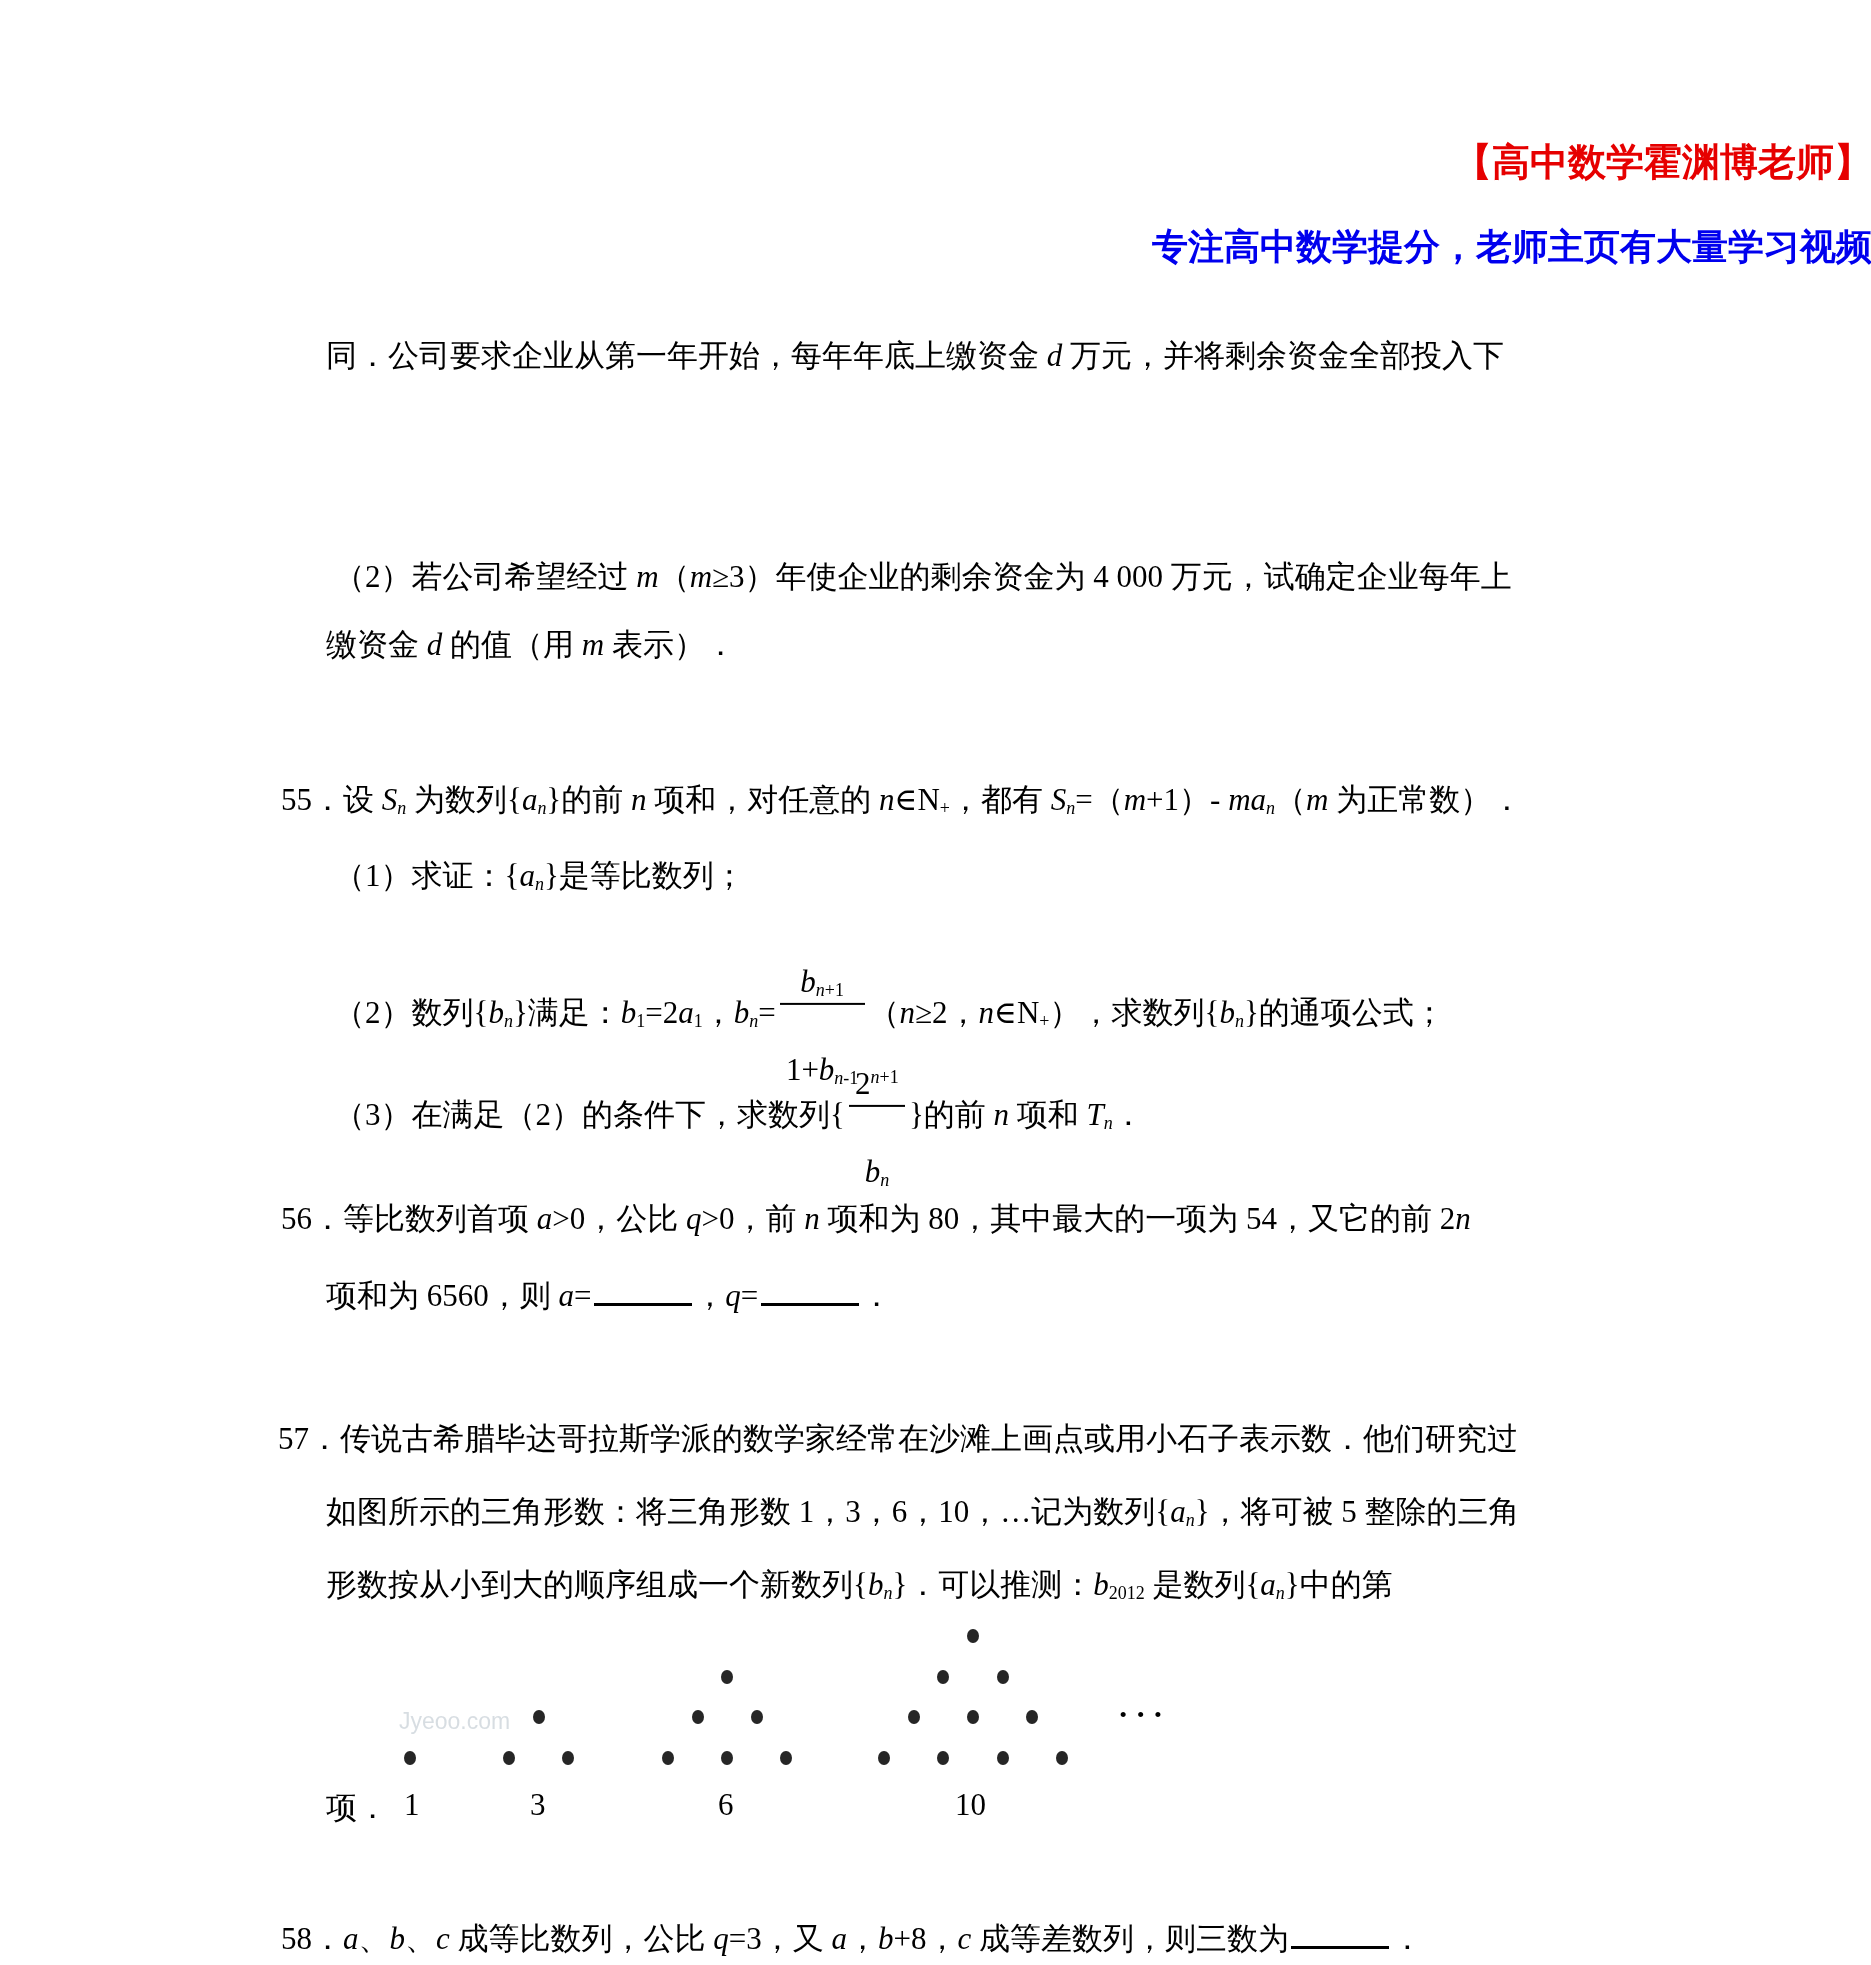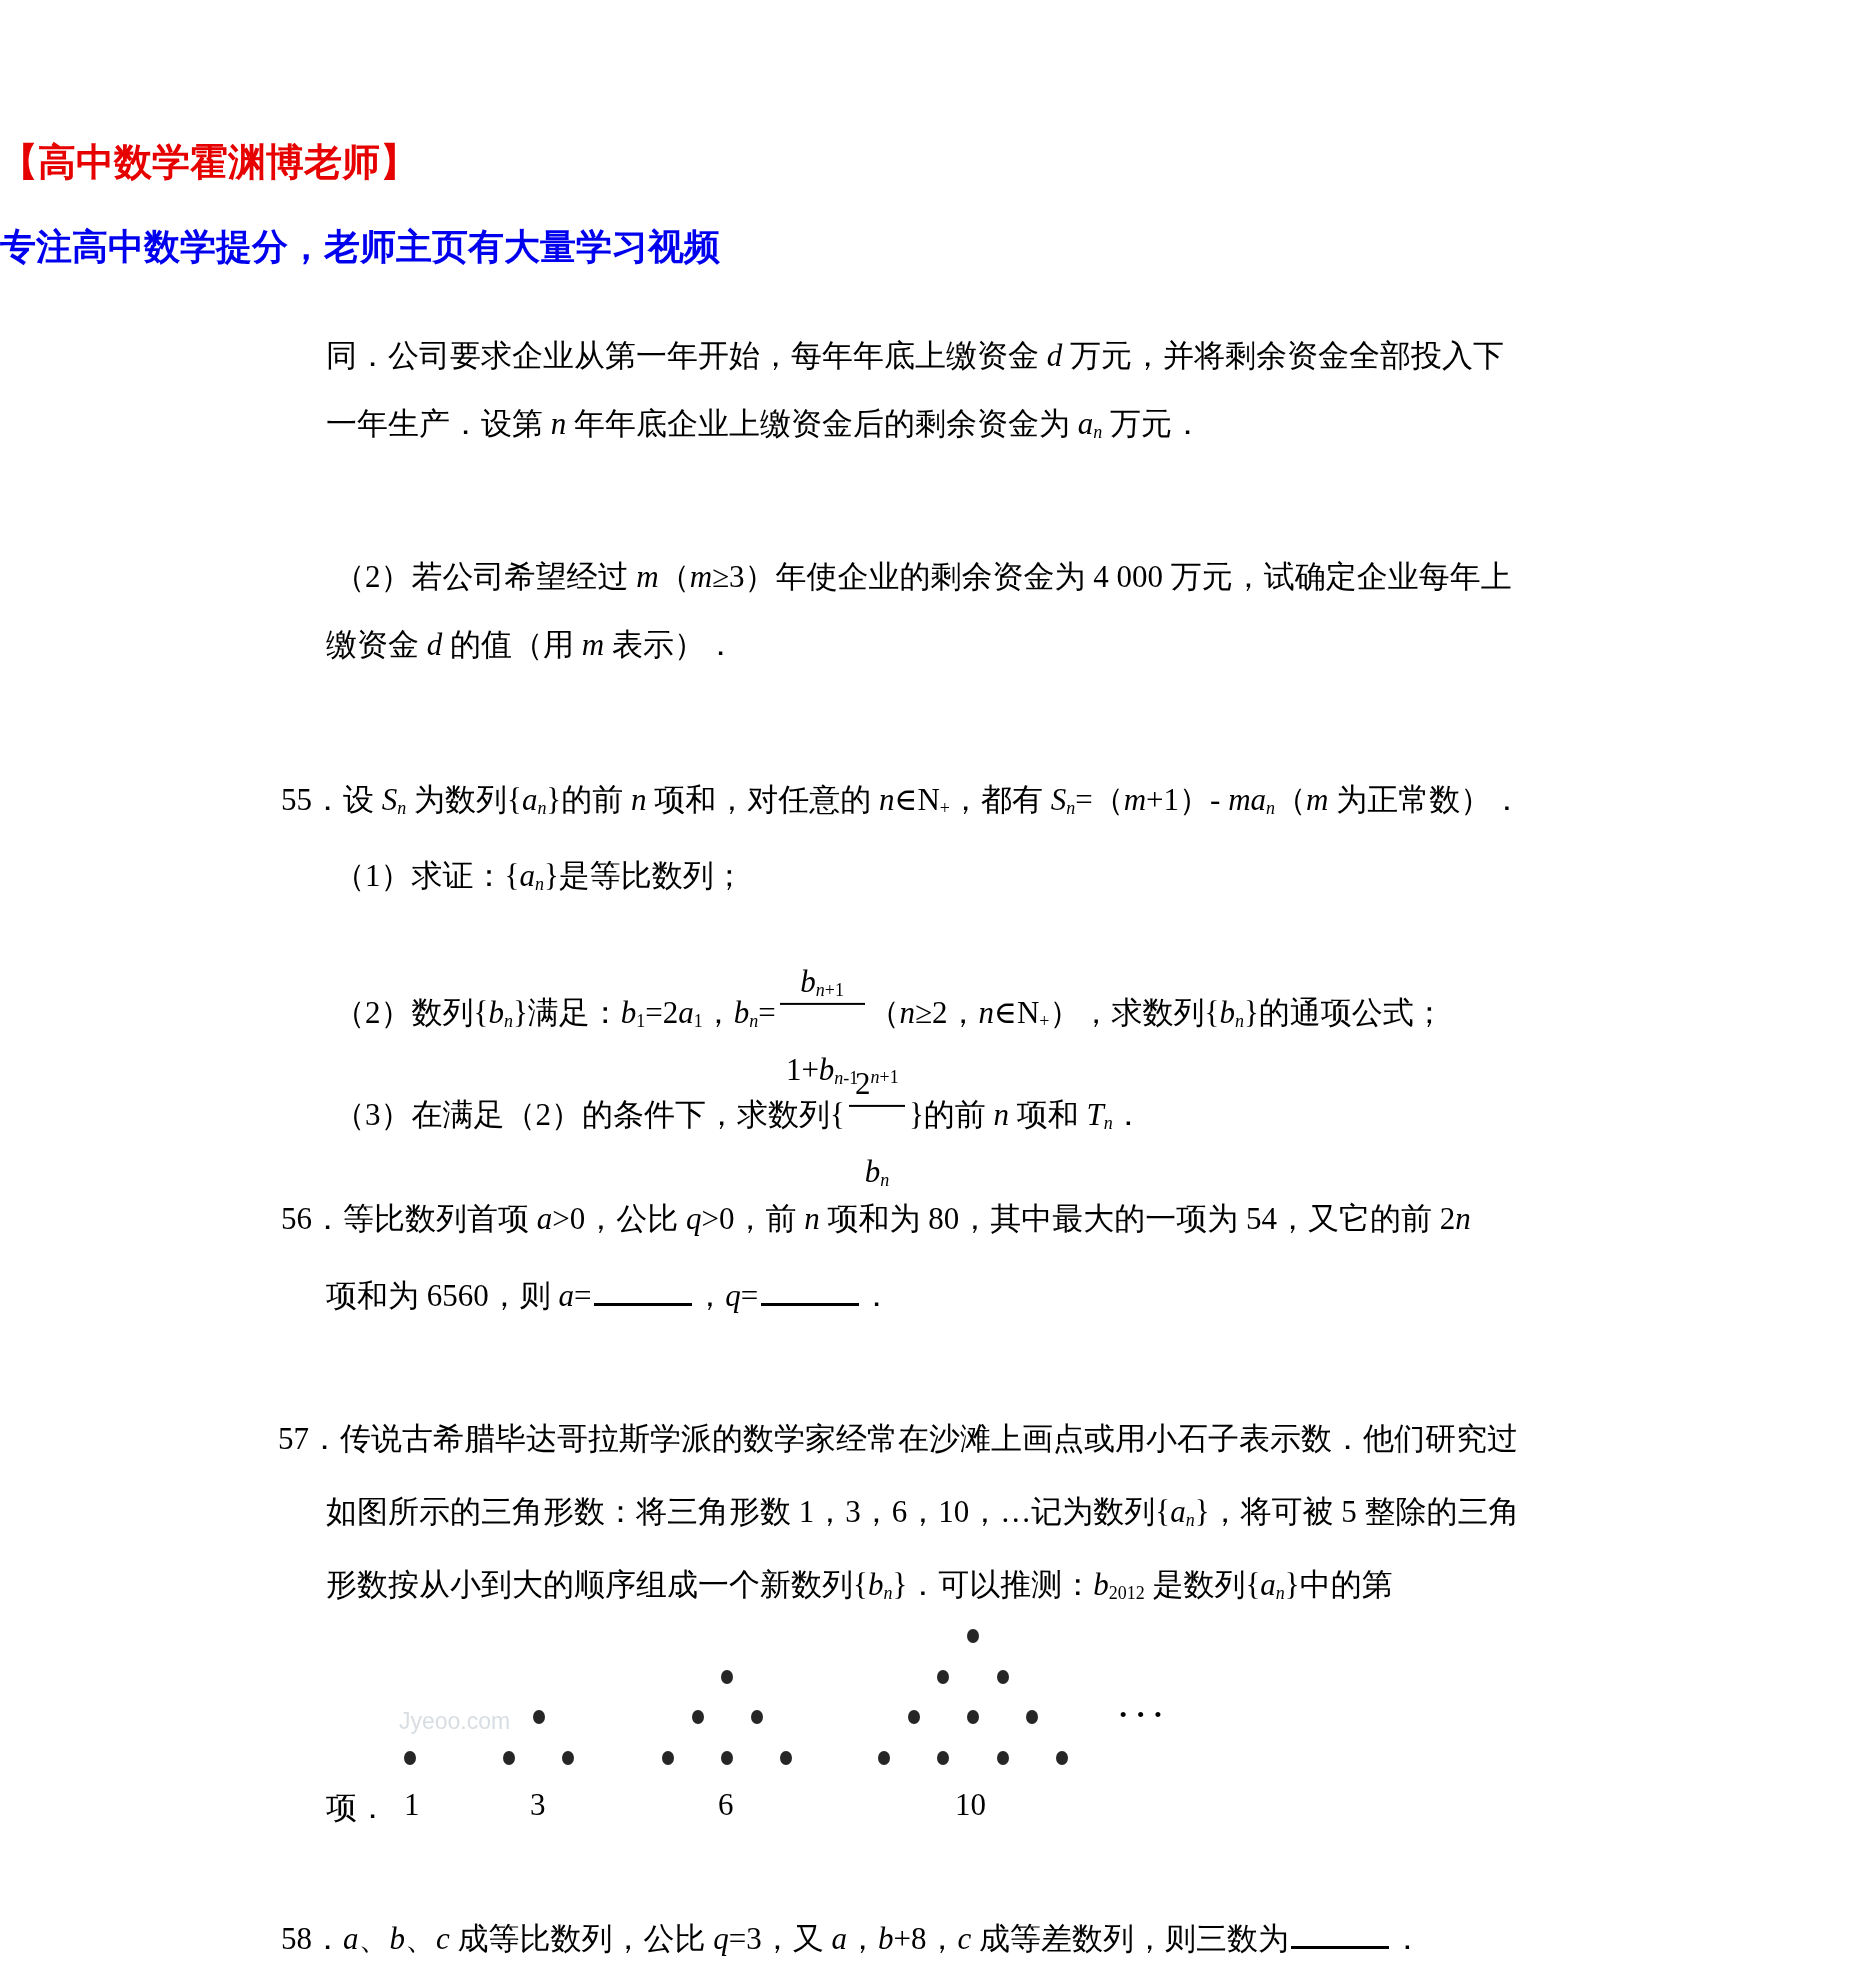--- a/index.html
+++ b/index.html
@@ -1,20 +1,20 @@
 <!DOCTYPE html>
 <html style="font-size:6.3px"><head>
 <meta charset="utf-8">
 <style>
   html,body{margin:0;padding:0;background:#ffffff;}
   .page{
     position:relative;width:1872px;height:2647px;background:#ffffff;
     font-family:"Liberation Serif","DejaVu Serif",serif;color:#000;overflow:hidden;
   }
-  .hdr{position:absolute;left:0;width:100%;text-align:left;font-weight:700;
+  .hdr{position:absolute;left:0;width:100%;text-align:right;font-weight:700;
        font-family:"Liberation Sans","DejaVu Sans",sans-serif;white-space:nowrap;}
   .hdr-title{top:137px;font-size:38px;color:#e60000;}
   .hdr-sub{top:204px;font-size:36px;color:#0000ee;margin-top:19px;}
   .ln{position:absolute;font-size:31px;line-height:1.08;white-space:nowrap;}
   i{font-style:italic;}
   sub,sup{font-size:58%;line-height:0;}
   sub{vertical-align:-0.22em;}
   sup{vertical-align:0.6em;}
   .frac{display:inline-block;vertical-align:middle;text-align:center;margin:0 3.9px;line-height:1.05;transform:translateY(-3.1px);}
   .frac .num{display:block;border-bottom:2.8px solid #000;padding:1.6px 6.3px 4.7px;margin-top:24px;}
@@ -30,21 +30,20 @@
 </style>
 </head>
 <body>
 
 <div class="page">
 
   <div class="hdr hdr-title" style="color: rgb(230, 0, 0);">【高中数学霍渊博老师】</div>
   <div class="hdr hdr-sub" style="color: rgb(0, 0, 238);">专注高中数学提分，老师主页有大量学习视频</div>
 
   <div class="ln" style="left:326px;top:339px">同．公司要求企业从第一年开始，每年年底上缴资金 <i>d</i> 万元，并将剩余资金全部投入下</div>
-  <div class="ln" style="left:326px;top:407px">一年生产．设第 <i>n</i> 年年底企业上缴资金后的剩余资金为 <i>a<sub>n</sub></i> 万元．</div>
   <div class="ln" style="left:334px;top:560px">（2）若公司希望经过 <i>m</i>（<i>m</i>≥3）年使企业的剩余资金为 4 000 万元，试确定企业每年上</div>
   <div class="ln" style="left:326px;top:628px">缴资金 <i>d</i> 的值（用 <i>m</i> 表示）．</div>
 
   <div class="ln" style="left:281px;top:783px">55．设 <i>S<sub>n</sub></i> 为数列{<i>a<sub>n</sub></i>}的前 <i>n</i> 项和，对任意的 <i>n</i>∈N<sub>+</sub>，都有 <i>S<sub>n</sub></i>=（<i>m</i>+1）- <i>ma<sub>n</sub></i>（<i>m</i> 为正常数）．</div>
   <div class="ln" style="left:334px;top:859px">（1）求证：{<i>a<sub>n</sub></i>}是等比数列；</div>
   <div class="ln" style="left:334px;top:943px"><span>（2）数列{<i>b<sub>n</sub></i>}满足：<i>b</i><sub>1</sub>=2<i>a</i><sub>1</sub>，<i>b<sub>n</sub></i>=</span><span class="frac"><span class="num"><i>b</i><sub><i>n</i>+1</sub></span><span class="den">1+<i>b</i><sub><i>n</i>-1</sub></span></span><span>（<i>n</i>≥2，<i>n</i>∈N<sub>+</sub>），求数列{<i>b<sub>n</sub></i>}的通项公式；</span></div>
   <div class="ln" style="left:334px;top:1045px"><span>（3）在满足（2）的条件下，求数列{</span><span class="frac"><span class="num">2<sup><i>n</i>+1</sup></span><span class="den"><i>b<sub>n</sub></i></span></span><span>}的前 <i>n</i> 项和 <i>T<sub>n</sub></i>．</span></div>
 
   <div class="ln" style="left:281px;top:1202px">56．等比数列首项 <i>a</i>&gt;0，公比 <i>q</i>&gt;0，前 <i>n</i> 项和为 80，其中最大的一项为 54，又它的前 2<i>n</i></div>
   <div class="ln" style="left:326px;top:1275px"><span>项和为 6560，则 <i>a</i>=</span><span class="blank blank-250"></span><span>，<i>q</i>=</span><span class="blank blank-250"></span><span>．</span></div>

